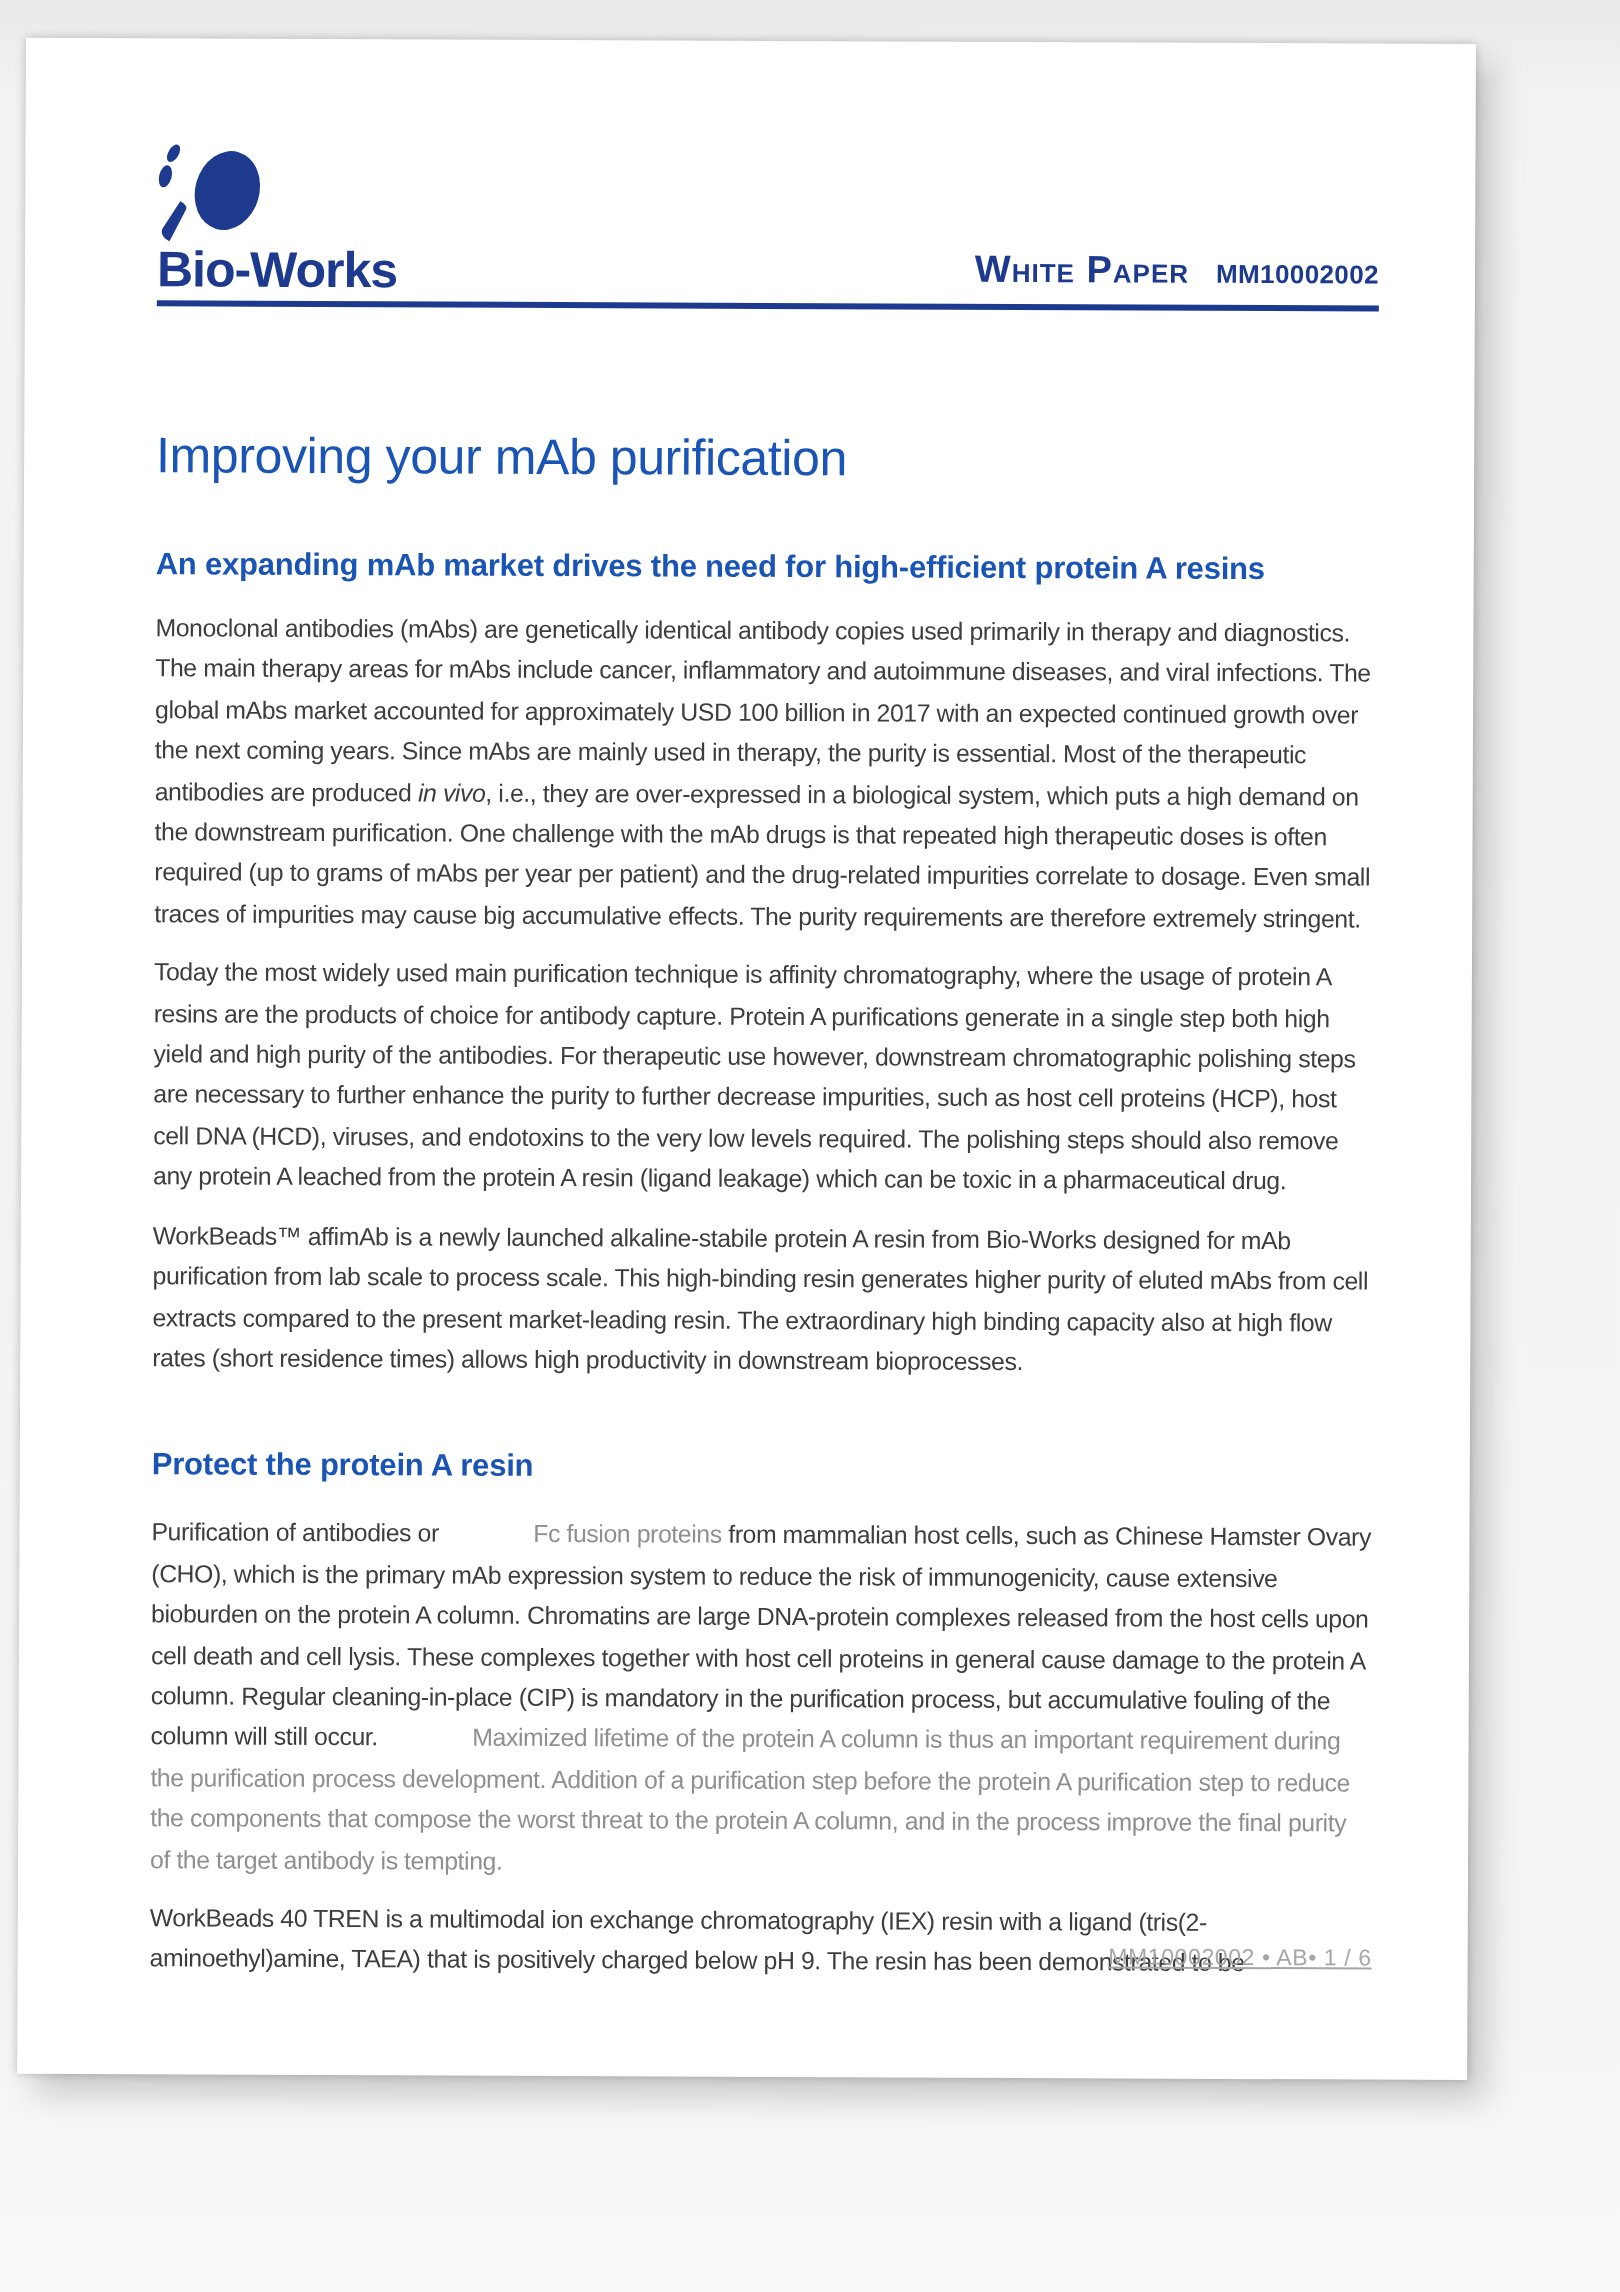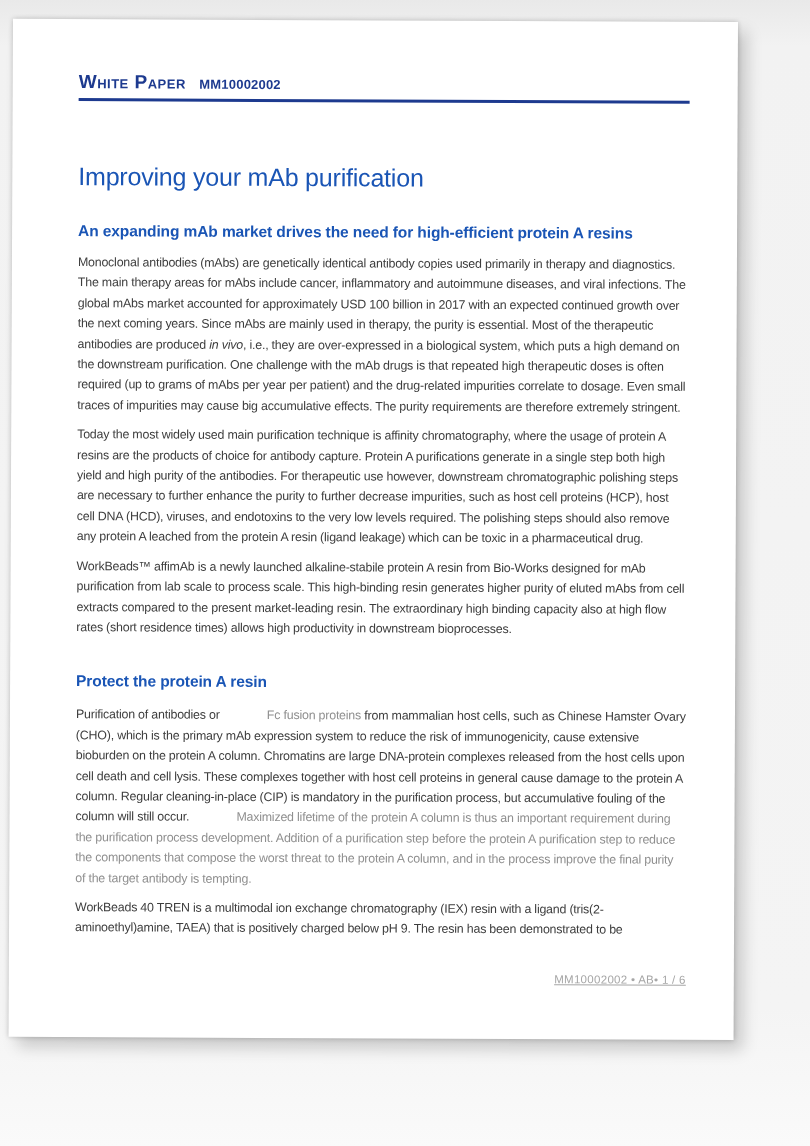--- a/index.html
+++ b/index.html
@@ -62,20 +62,29 @@
   }
 </style>
 </head>
 <body>
 
 <div class="canvas">
   <div class="page">
     <div class="content">
 
       <header class="header">
+        <div>
+          <svg class="logo-icon" viewBox="0 0 62 50" xmlns="http://www.w3.org/2000/svg" aria-hidden="true">
+            <ellipse cx="37" cy="24" rx="16" ry="20" fill="#1d3a8f" transform="rotate(16 37 24)"></ellipse>
+            <ellipse cx="10" cy="5.5" rx="2.6" ry="4.8" fill="#1d3a8f" transform="rotate(30 10 5.5)"></ellipse>
+            <ellipse cx="6" cy="17" rx="3.1" ry="5.6" fill="#1d3a8f" transform="rotate(14 6 17)"></ellipse>
+            <path d="M13.5 29.5 C 15.5 30.5 17 32 16.4 33.6 L 8.2 49.5 C 5.0 47.8 3.6 45.6 4.6 43.2 Z" fill="#1d3a8f"></path>
+          </svg>
+          <div class="logo-word">Bio-Works</div>
+        </div>
         <div class="doc-id">
           <span class="doc-type">White Paper</span>
           <span class="doc-number">MM10002002</span>
         </div>
       </header>
       <div class="rule"></div>
 
       <h1 class="title">Improving your mAb purification</h1>
 
       <h2 class="sec-heading">An expanding mAb market drives the need for high-efficient protein A resins</h2>

